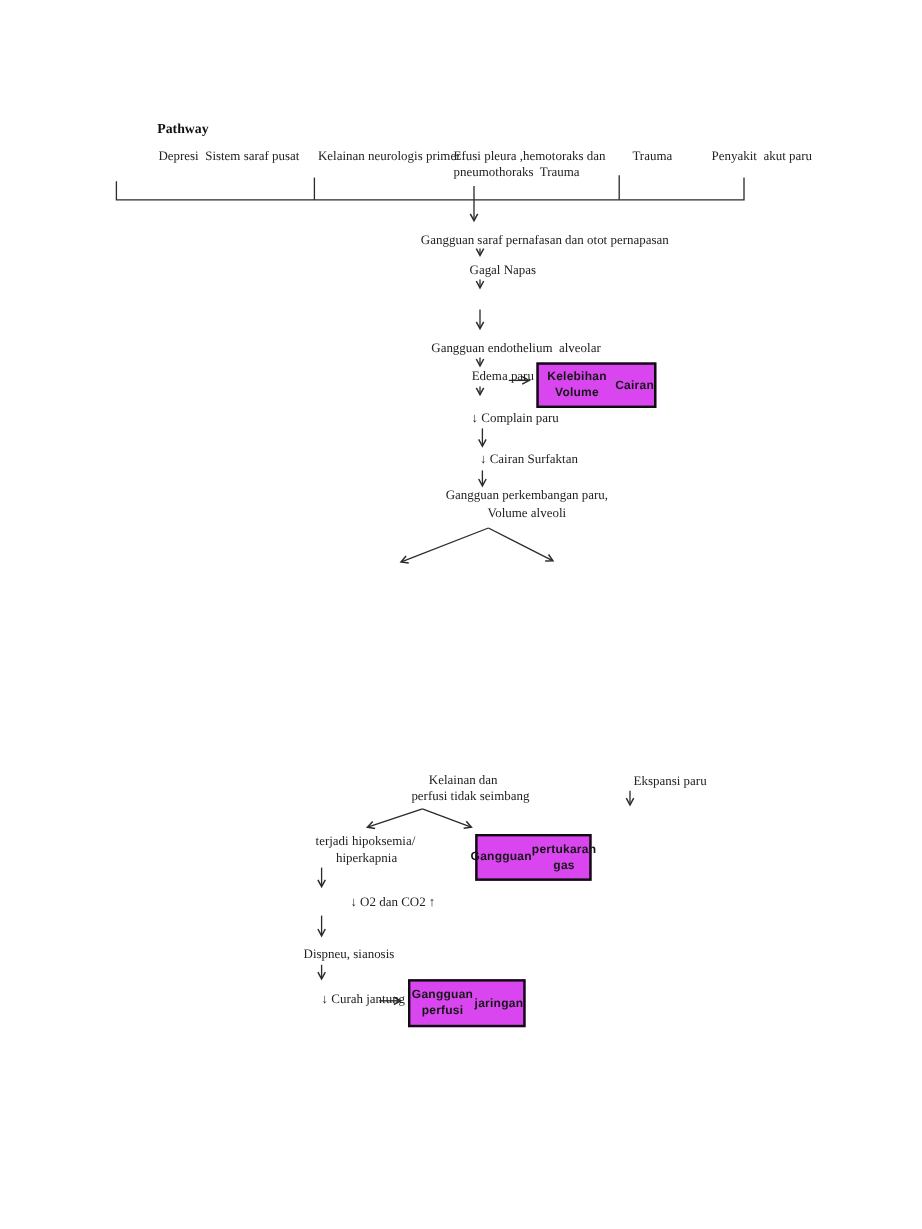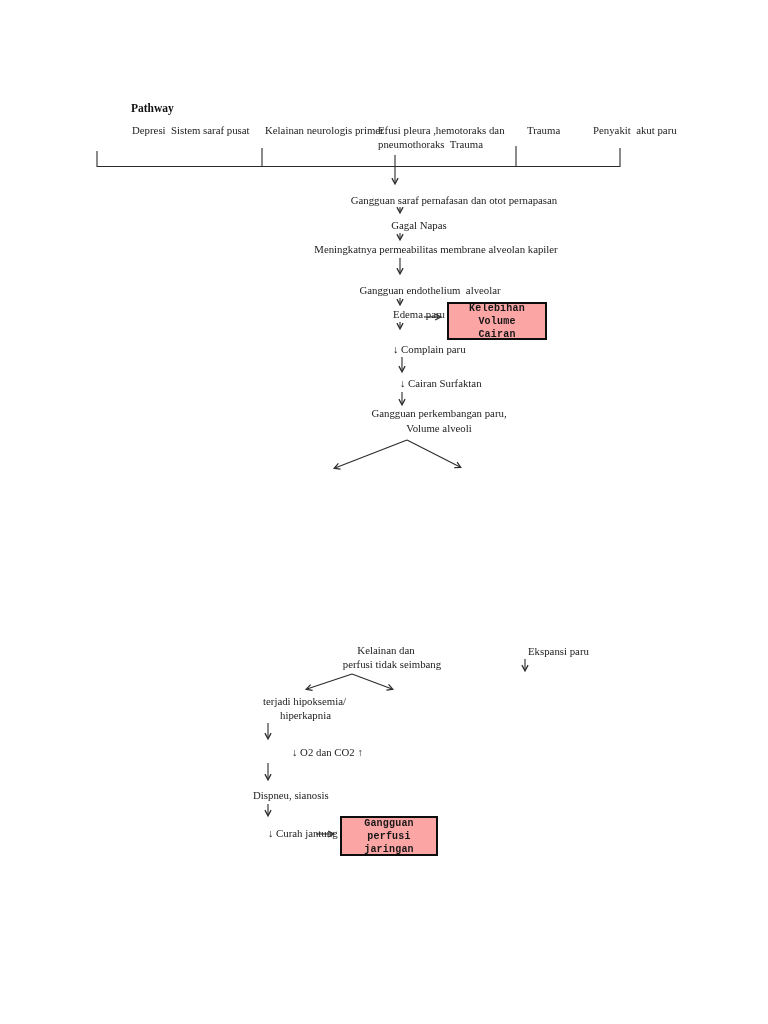--- a/index.html
+++ b/index.html
@@ -18,26 +18,25 @@
     line-height:13px;
     color:#222222;
     white-space:pre;
     margin-left:30px;
   }
   .t.c{transform:translateX(-50%);}
   .t.bold{font-weight:bold;font-size:11.5px;color:#111;}
   .fbox{
     position:absolute;
     border:2px solid #0d0d0d;
-    background:#fca5a5;
+    background:#d946ef;
     display:flex;
-    flex-direction:column;
     align-items:center;
     justify-content:center;
-    font-family:Liberation Mono, monospace;
+    font-family:Liberation Sans, sans-serif;
     font-weight:bold;
     font-size:10px;
     line-height:13px;
     color:#161616;
     letter-spacing:0.2px;
     text-align:center;
   }
 </style>
 </head>
 <body>
@@ -83,21 +82,20 @@
 
   <div class="t" style="left:102px;top:124px">Depresi  Sistem saraf pusat</div>
   <div class="t" style="left:235px;top:124px">Kelainan neurologis primer</div>
   <div class="t" style="left:348px;top:124px">Efusi pleura ,hemotoraks dan</div>
   <div class="t" style="left:348px;top:138px">pneumothoraks  Trauma</div>
   <div class="t" style="left:497px;top:124px">Trauma</div>
   <div class="t" style="left:563px;top:124px">Penyakit  akut paru</div>
 
   <div class="t c" style="left:424px;top:194px">Gangguan saraf pernafasan dan otot pernapasan</div>
   <div class="t c" style="left:389px;top:219px">Gagal Napas</div>
-  <div class="t c" style="left:406px;top:243px">Meningkatnya permeabilitas membrane alveolan kapiler</div>
   <div class="t c" style="left:400px;top:284px">Gangguan endothelium  alveolar</div>
   <div class="t c" style="left:389px;top:308px">Edema paru</div>
 
   <div class="fbox" style="left:447px;top:302px;width:96px;height:34px">
     <span>Kelebihan Volume</span>
     <span>Cairan</span>
   </div>
 
   <div class="t" style="left:363px;top:343px">↓ Complain paru</div>
   <div class="t" style="left:370px;top:377px">↓ Cairan Surfaktan</div>
@@ -105,20 +103,24 @@
   <div class="t c" style="left:409px;top:422px">Volume alveoli</div>
 
   <div class="t c" style="left:356px;top:644px">Kelainan dan</div>
   <div class="t c" style="left:362px;top:658px">perfusi tidak seimbang</div>
   <div class="t" style="left:498px;top:645px">Ekspansi paru</div>
 
 
   <div class="t" style="left:233px;top:695px">terjadi hipoksemia/</div>
   <div class="t" style="left:250px;top:709px">hiperkapnia</div>
 
+  <div class="fbox" style="left:396px;top:695px;width:93px;height:35px">
+    <span>Gangguan</span>
+    <span>pertukaran gas</span>
+  </div>
 
   <div class="t" style="left:262px;top:746px">↓ O2 dan CO2 ↑</div>
   <div class="t" style="left:223px;top:789px">Dispneu, sianosis</div>
   <div class="t" style="left:238px;top:827px">↓ Curah jantung</div>
 
   <div class="fbox" style="left:340px;top:816px;width:94px;height:36px">
     <span>Gangguan perfusi</span>
     <span>jaringan</span>
   </div>
 

